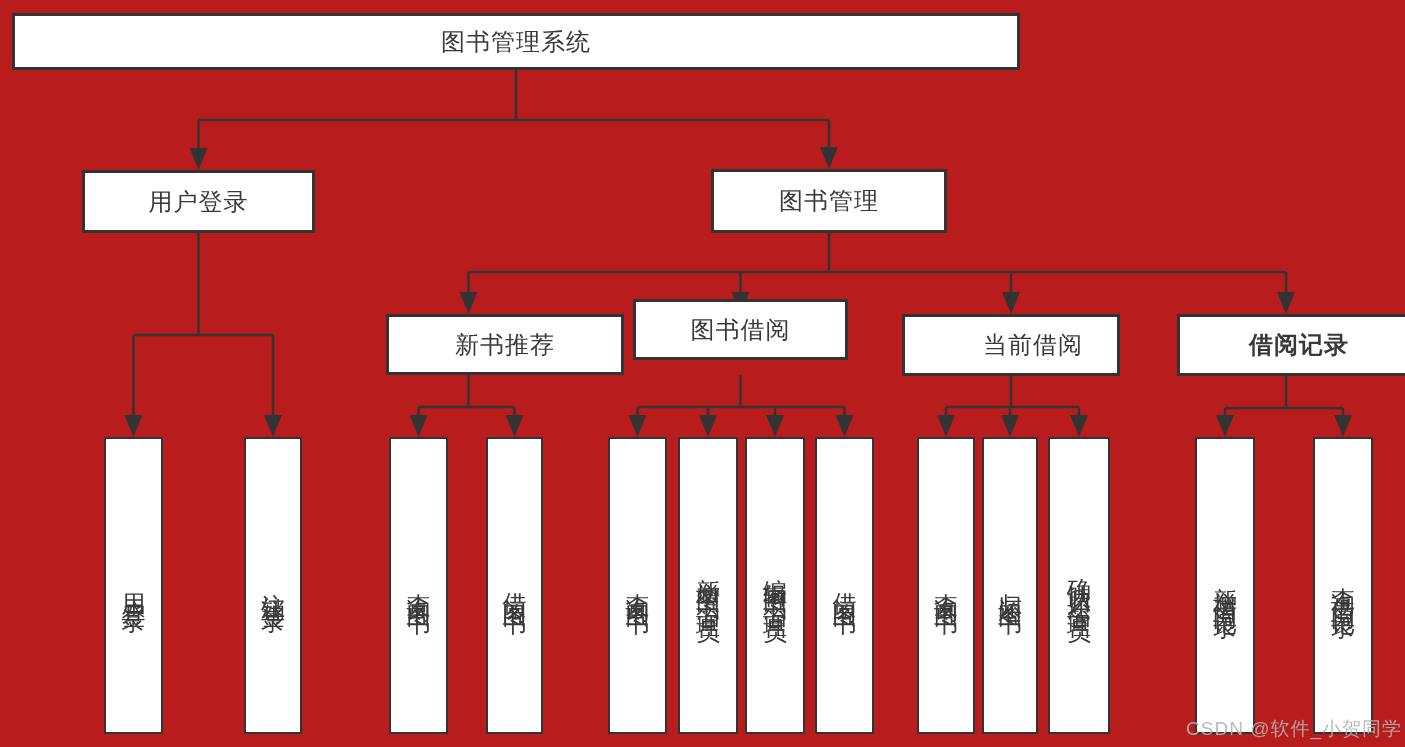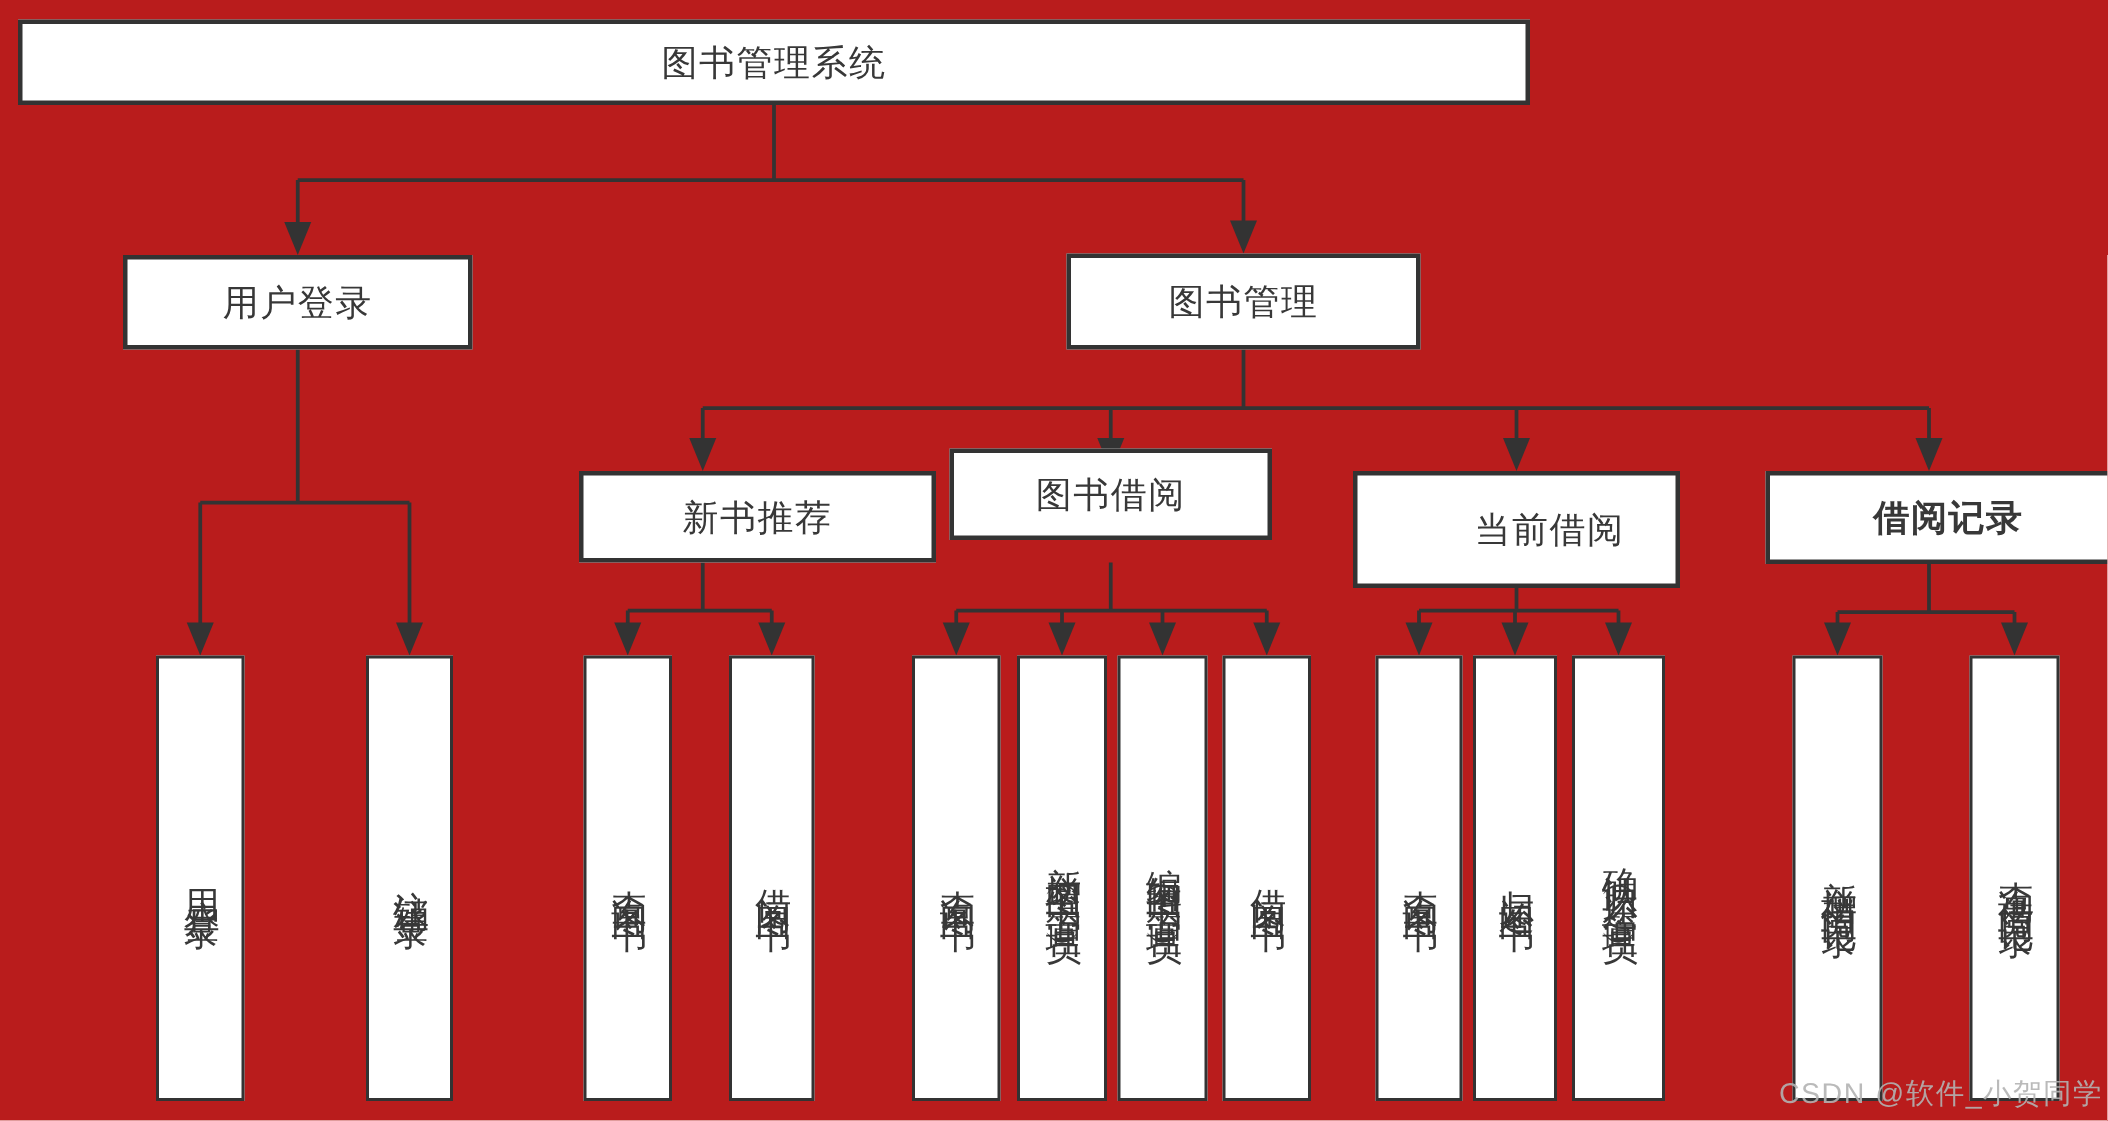--- a/index.html
+++ b/index.html
@@ -94,21 +94,21 @@
     </g>
   </svg>
 
   <div class="box h" style="left:12px; top:13px; width:1008px; height:57px;">图书管理系统</div>
 
   <div class="box h" style="left:82px; top:170px; width:233px; height:63px;">用户登录</div>
   <div class="box h" style="left:711px; top:169px; width:236px; height:64px;">图书管理</div>
 
   <div class="box h" style="left:362px; top:314px; width:238px; height:61px;margin-left:24px;">新书推荐</div>
   <div class="box h" style="left:633px; top:299px; width:215px; height:61px;">图书借阅</div>
-  <div class="box h" style="left:902px; top:314px; width:218px; height:78px;padding-left:44px;">当前借阅</div>
+  <div class="box h" style="left:902px; top:314px; width:218px; height:62px;padding-left:44px;">当前借阅</div>
   <div class="box h" style="left:1177px; top:314px; width:244px; height:62px;font-weight:bold;">借阅记录</div>
 
   <div class="box v" style="left:104px; top:437px; width:59px; height:297px;">用户登录</div>
   <div class="box v" style="left:244px; top:437px; width:58px; height:297px;">注销登录</div>
 
   <div class="box v" style="left:389px; top:437px; width:59px; height:297px;">查询图书</div>
   <div class="box v" style="left:486px; top:437px; width:57px; height:297px;">借阅图书</div>
 
   <div class="box v" style="left:608px; top:437px; width:59px; height:297px;">查询图书</div>
   <div class="box v" style="left:678px; top:437px; width:60px; height:297px;">新增图书（管理员）</div>

